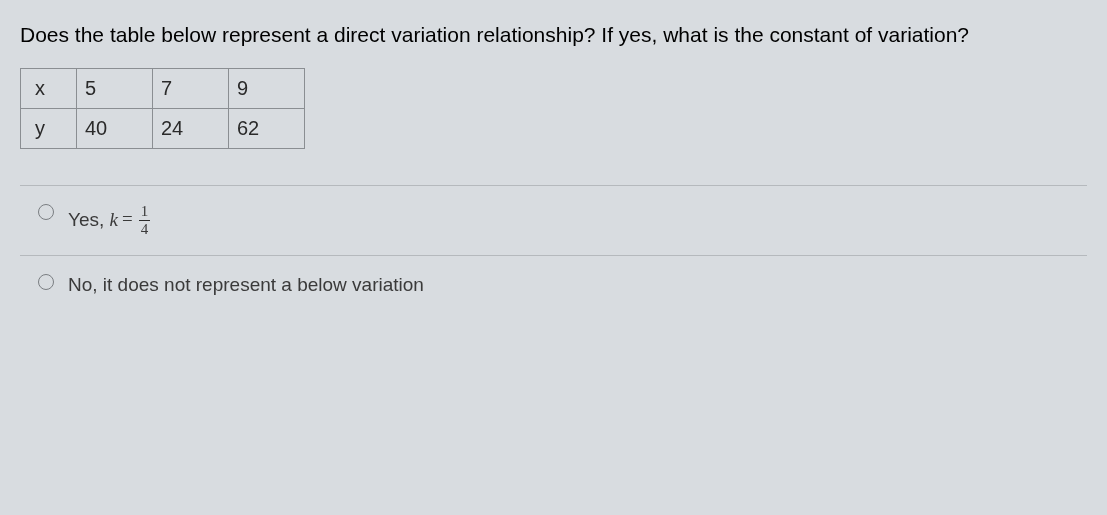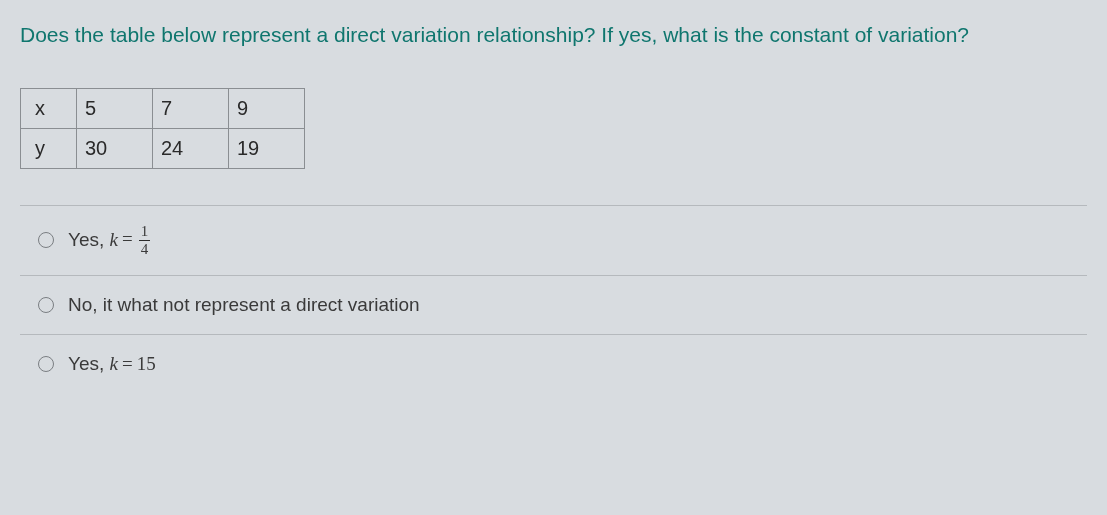--- a/index.html
+++ b/index.html
@@ -12,22 +12,22 @@
       background: #d8dce0;
       width: 1107px;
       height: 515px;
       padding: 18px 20px;
       color: #2a2a2a;
       font-size: 21px;
       position: relative;
     }
     .question {
       line-height: 1.6;
-      margin-bottom: 36px;
-      color: #0f766e;
+      margin-bottom: 16px;
+      color: #000000;
     }
     table.data {
       border-collapse: collapse;
       margin-bottom: 36px;
     }
     table.data td {
       border: 1px solid #8a8e92;
       width: 76px;
       height: 40px;
       padding: 6px 8px;
@@ -38,21 +38,21 @@
     }
     table.data td.lbl {
       width: 56px;
       padding-left: 14px;
     }
     .options {
       border-top: 1px solid #b5b9bd;
     }
     .option {
       display: flex;
-      align-items: center;
+      align-items: flex-start;
       padding: 18px 10px 18px 18px;
       border-bottom: 1px solid #b5b9bd;
       gap: 14px;
       font-size: 19px;
       color: #3a3a3a;
     }
     .option:last-child {
       border-bottom: none;
       padding-bottom: 2px;
     }
@@ -101,45 +101,39 @@
 <table class="data">
   <tbody>
       <tr>
     <td class="lbl">x</td>
     <td>5</td>
     <td>7</td>
     <td>9</td>
   </tr>
   <tr>
     <td class="lbl">y</td>
-    <td>30</td>
+    <td>40</td>
     <td>24</td>
-    <td>19</td>
+    <td>62</td>
   </tr>
 </tbody>
   </table>
 
 <div class="options">
 
   <div class="option">
     <span class="radio"></span>
     <span>
       <span>Yes, </span><span class="mathit">k</span><span class="eq">=</span><span class="frac">
           <span class="num">1</span>
           <span class="den">4</span>
         </span>
     </span>
   </div>
 
 
   <div class="option">
     <span class="radio"></span>
-    <span>No, it what not represent a direct variation</span>
+    <span>No, it does not represent a below variation</span>
   </div>
 
-  <div class="option">
-    <span class="radio"></span>
-    <span>
-      <span>Yes, </span><span class="mathit">k</span><span class="eq">=</span><span class="mathrm">15</span>
-    </span>
-  </div>
 
 </div>
 
 </body></html>

